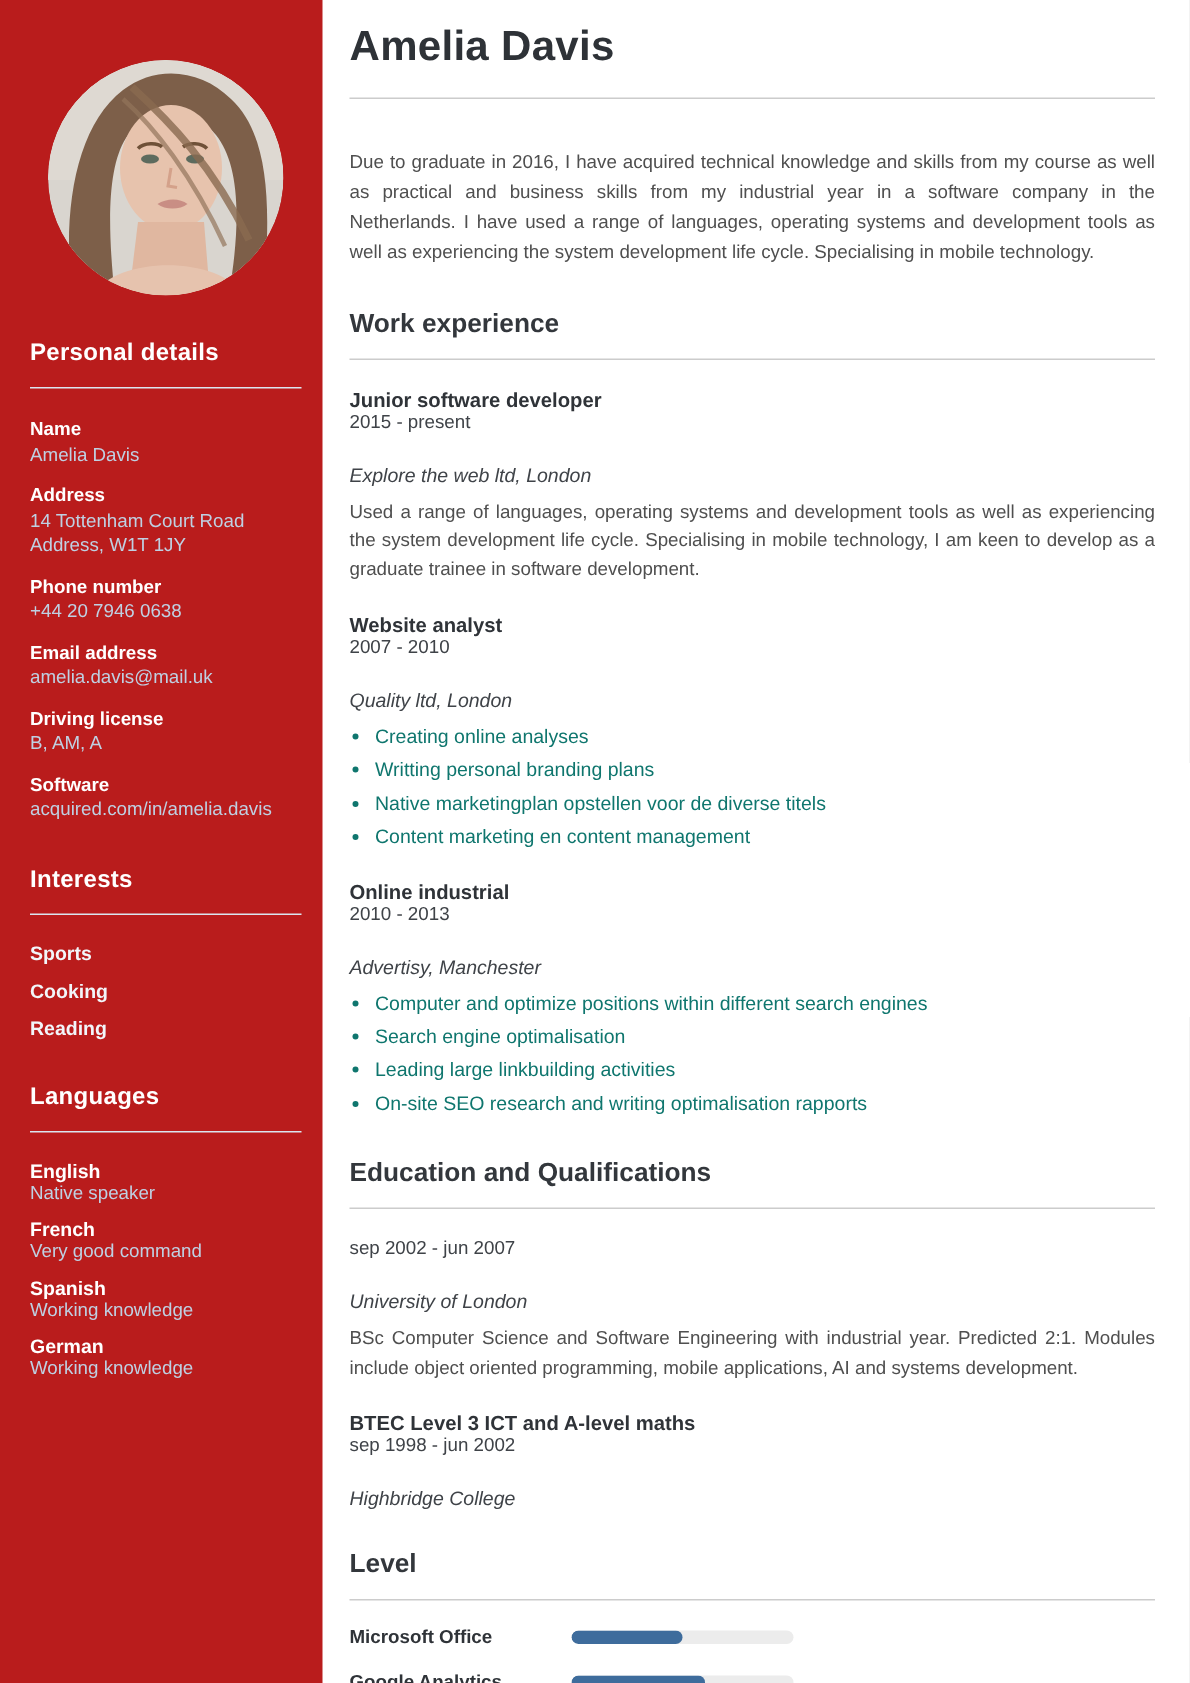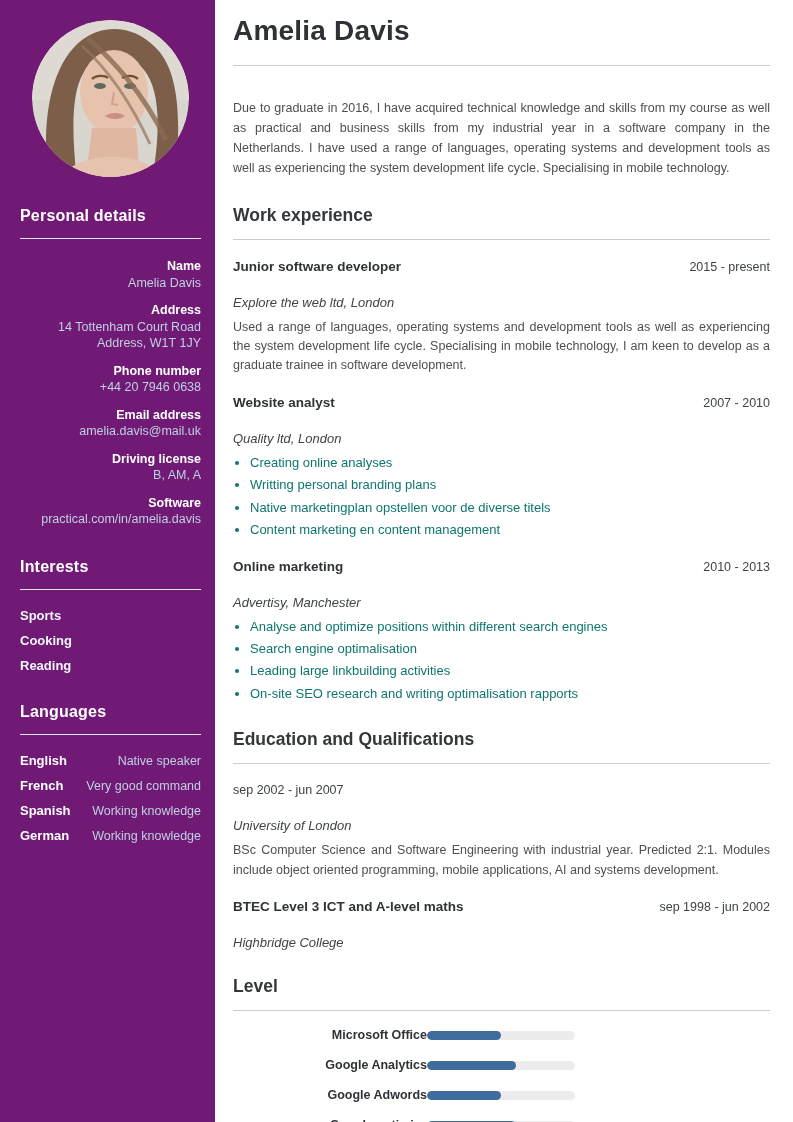--- a/index.html
+++ b/index.html
@@ -6,60 +6,60 @@
   html,body { background:#e9e9e9; }
   body { font-family:"Liberation Sans", sans-serif; }
   .page {
     width:793px; height:1122px; margin:0 auto; background:#ffffff;
     display:flex; overflow:hidden; position:relative;
   }
 
   
   .sidebar {
     width:215px; min-width:215px; height:100%;
-    background:#701a75; color:#ffffff;
-    padding:20px 14px 20px 20px;
+    background:#b91c1c; color:#ffffff;
+    padding:40px 14px 20px 20px;
   }
   .photo-wrap { width:157px; height:157px; margin:0 auto; border-radius:50%; overflow:hidden; }
   .photo-wrap svg { display:block; }
   .sb-heading {
     font-size:16px; font-weight:700; color:#ffffff; margin-top:30px; letter-spacing:0.2px;
   }
   .sb-divider { border:none; border-top:1px solid #dbe6f0; margin-top:13px; }
   .sb-items { margin-top:19px; }
-  .sb-item { margin-bottom:11px;text-align:right; }
+  .sb-item { margin-bottom:11px; }
   .sb-label { font-size:12.5px; font-weight:700; color:#ffffff; line-height:1.32; }
   .sb-value { font-size:12.5px; font-weight:400; color:#bfd0e2; line-height:1.32; }
   .interest-list { margin-top:18px; }
   .interest-item { font-size:13px; font-weight:700; color:#f2f6fa; margin-bottom:10px; }
   .lang-list { margin-top:18px; }
-  .lang-row { display:flex; justify-content:space-between; align-items:baseline; margin-bottom:10px; }
+  .lang-row { display:flex; justify-content:space-between; align-items:baseline; margin-bottom:10px;flex-direction:column; }
   .lang-name { font-size:13px; font-weight:700; color:#ffffff; }
   .lang-level { font-size:12.5px; color:#bfd0e2; }
 
   
   .main { flex:1; padding:14px 23px 0 18px; }
   .name-title { font-size:28px; font-weight:700; color:#2e3237; line-height:1.2; letter-spacing:0.2px; }
   .main-divider { border:none; border-top:1px solid #cccccc; margin-top:17px; }
   .summary { margin-top:32px; font-size:12.5px; color:#4f4f4f; line-height:1.62; text-align:justify; }
   .section-heading { font-size:17.5px; font-weight:700; color:#33373c; margin-top:26px; }
   .section-divider { border:none; border-top:1px solid #cccccc; margin-top:13px; }
 
   .entry { margin-top:19px; }
-  .entry-head { display:flex; justify-content:space-between; align-items:baseline; }
+  .entry-head { display:flex; justify-content:space-between; align-items:baseline;flex-direction:column; }
   .entry-role { font-size:13.5px; font-weight:700; color:#2f3338; }
   .entry-period { font-size:12.5px; color:#3f4348; }
   .entry-org { font-size:13px; font-style:italic; color:#3f4348; margin-top:21px; }
   .entry-desc { margin-top:8px; font-size:12.5px; color:#4f4f4f; line-height:1.55; text-align:justify; }
   .entry-bullets { margin:8px 0 0 17px; }
   .entry-bullets li { font-size:13px; color:#0f766e; line-height:1.42; margin-bottom:4px; }
 
   .skills-list { margin-top:9px; }
   .skill-row { display:flex; align-items:center; height:30px; }
-  .skill-name { width:194px; font-size:12.5px; font-weight:700; color:#2f3338;text-align:right; }
+  .skill-name { width:148px; font-size:12.5px; font-weight:700; color:#2f3338; }
   .bar-track { width:148px; height:9px; background:#ececec; border-radius:5px; overflow:hidden; }
   .bar-fill { height:100%; background:#3e6c9c; border-radius:5px; }
 
   .ref-entry { margin-top:19px; }
   .ref-head { display:flex; justify-content:space-between; align-items:baseline; }
   .ref-name { font-size:13.5px; font-weight:700; color:#2f3338; }
   .ref-company { font-size:12.5px; color:#3f4348; }
 </style>
 </head>
 <body>
@@ -121,21 +121,21 @@
         <div class="sb-item">
           <div class="sb-label">Email address</div>
           <div class="sb-value">amelia.davis@mail.uk</div>
         </div>
         <div class="sb-item">
           <div class="sb-label">Driving license</div>
           <div class="sb-value">B, AM, A</div>
         </div>
         <div class="sb-item">
           <div class="sb-label">Software</div>
-          <div class="sb-value">practical.com/in/amelia.davis</div>
+          <div class="sb-value">acquired.com/in/amelia.davis</div>
         </div>
       </div>
     </section>
 
     <section>
       <h2 class="sb-heading">Interests</h2>
       <hr class="sb-divider">
       <div class="interest-list">
         <div class="interest-item">Sports</div>
         <div class="interest-item">Cooking</div>
@@ -196,26 +196,26 @@
         <ul class="entry-bullets">
           <li>Creating online analyses</li>
           <li>Writting personal branding plans</li>
           <li>Native marketingplan opstellen voor de diverse titels</li>
           <li>Content marketing en content management</li>
         </ul>
       </div>
 
       <div class="entry">
         <div class="entry-head">
-          <span class="entry-role">Online marketing</span>
+          <span class="entry-role">Online industrial</span>
           <span class="entry-period">2010 - 2013</span>
         </div>
         <div class="entry-org">Advertisy, Manchester</div>
         <ul class="entry-bullets">
-          <li>Analyse and optimize positions within different search engines</li>
+          <li>Computer and optimize positions within different search engines</li>
           <li>Search engine optimalisation</li>
           <li>Leading large linkbuilding activities</li>
           <li>On-site SEO research and writing optimalisation rapports</li>
         </ul>
       </div>
     </section>
 
     <section>
       <h2 class="section-heading">Education and Qualifications</h2>
       <hr class="section-divider">

